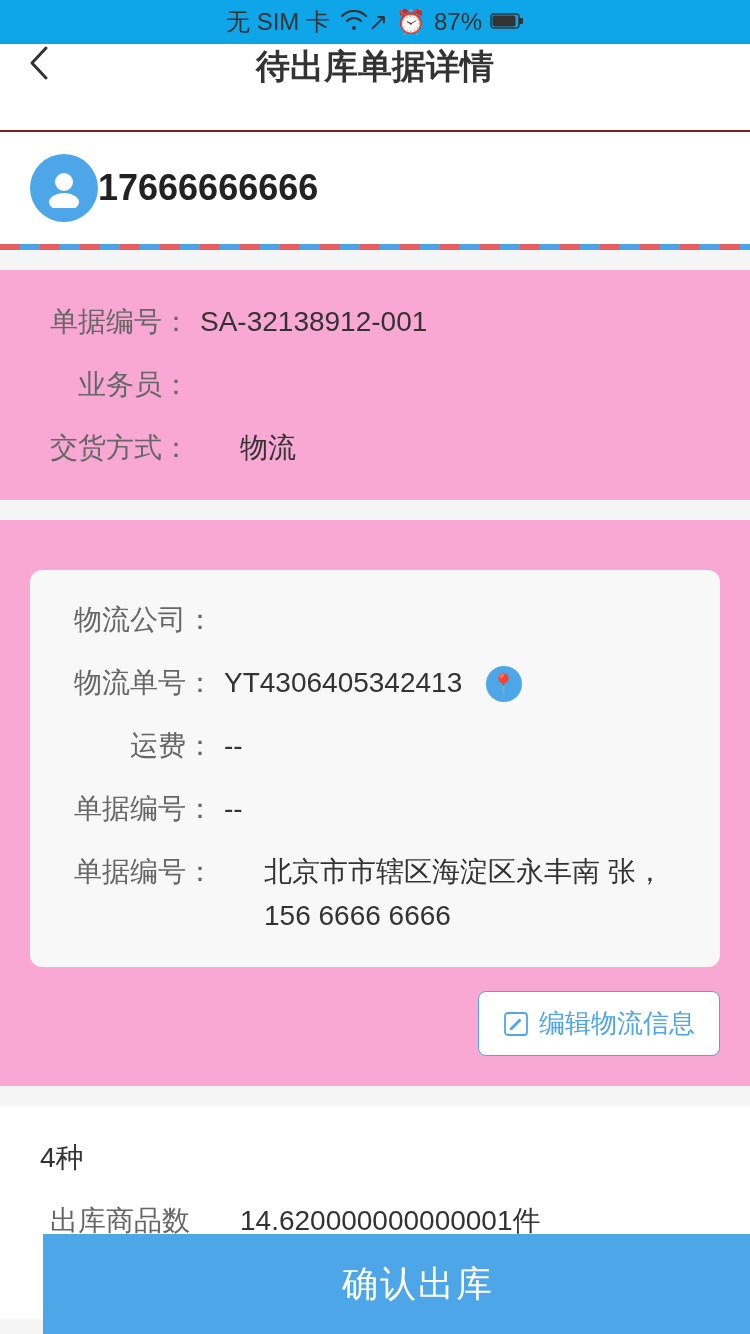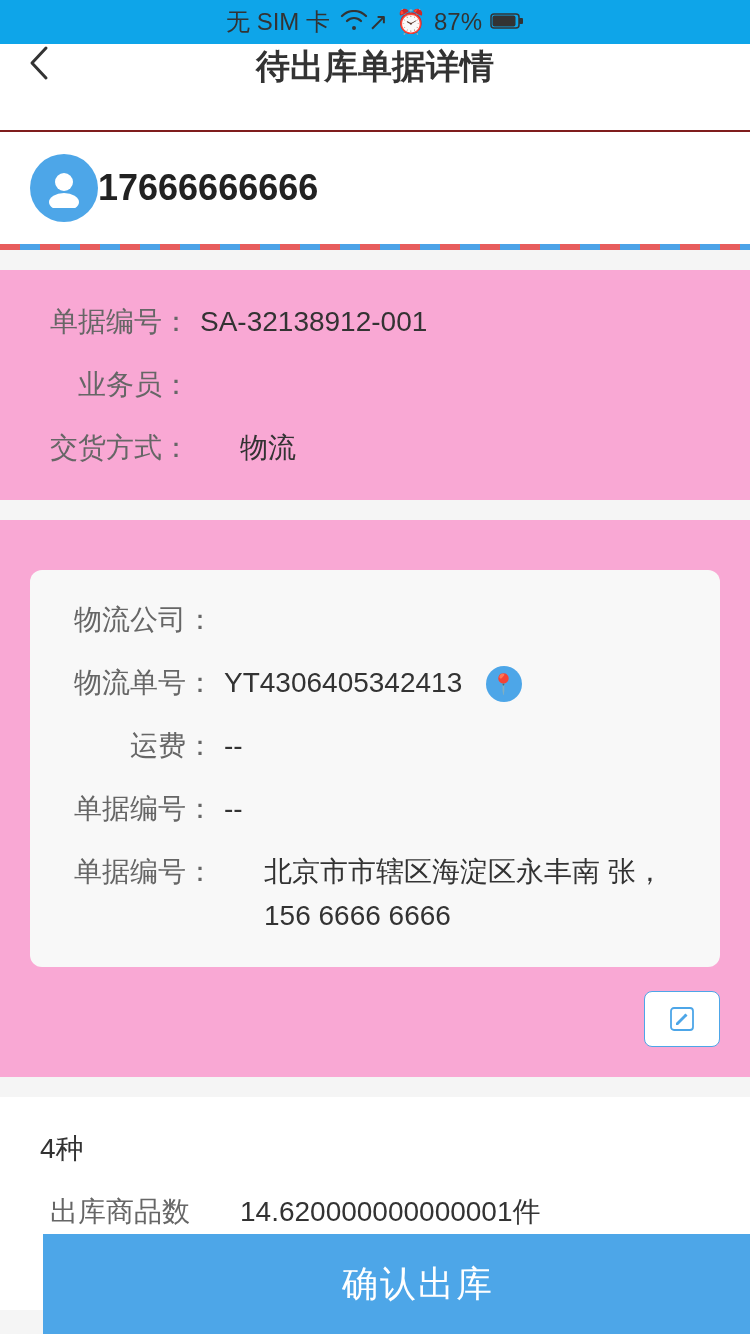--- a/index.html
+++ b/index.html
@@ -301,20 +301,21 @@
       <span class="info-value">北京市市辖区海淀区永丰南  张，156 6666 6666</span>
     </div>
   </div>
   <div class="action-row">
     <button class="btn-outline">
       <svg width="26" height="26" viewBox="0 0 26 26">
         <rect x="2" y="2" width="22" height="22" rx="3" stroke="#4da6e8" stroke-width="1.8" fill="none"></rect>
         <path d="M7 17l2-2 7-7 2 2-7 7-2 2H7v-2z" fill="#4da6e8"></path>
         <path d="M16 8l2 2" stroke="#4da6e8" stroke-width="1.5"></path>
       </svg>
+      <span>编辑物流信息</span>
     </button>
   </div>
 </div>
 
 <div class="goods-section">
   <div class="info-row">
     <span class="info-value">4种</span>
   </div>
   <div class="info-row">
     <span class="info-label">出库商品数量：</span>

